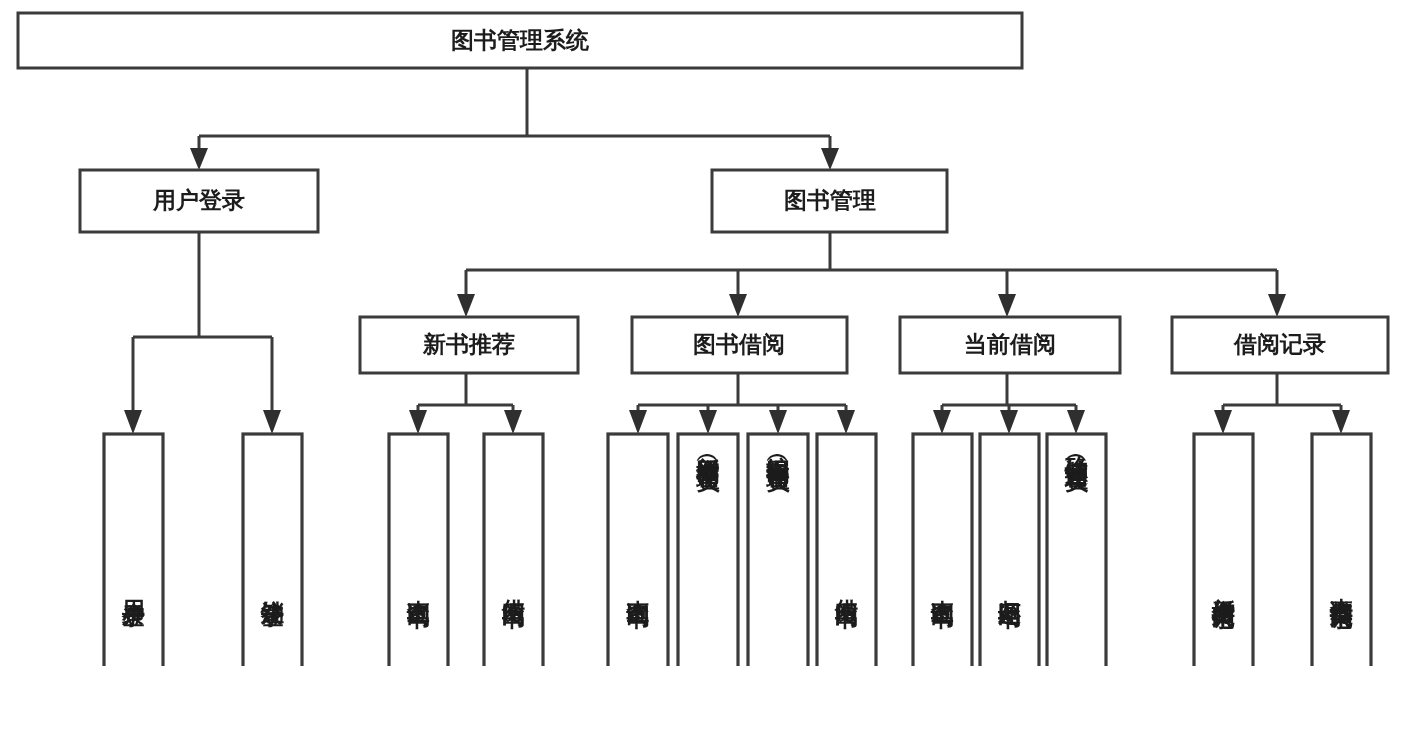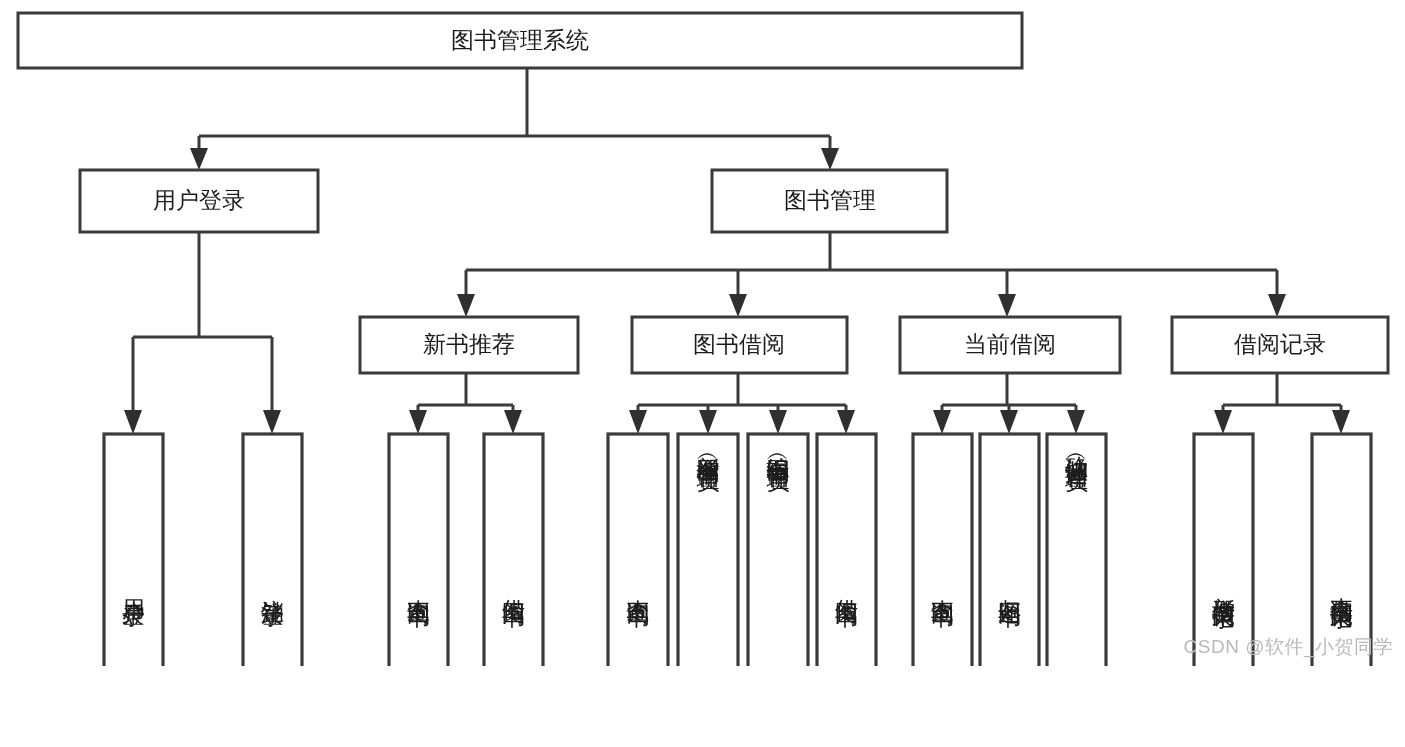--- a/index.html
+++ b/index.html
@@ -10,20 +10,21 @@
   }
   body {
     font-family: "Liberation Sans", "DejaVu Sans", sans-serif;
   }
   #diagram-root {
     position: relative;
     width: 1405px;
     height: 666px;
     background: #ffffff;
     overflow: hidden;
+    font-weight: bold;
   }
   svg.diagram-canvas {
     position: absolute;
     top: 0;
     left: 0;
     width: 1405px;
     height: 747px;
     display: block;
   }
   .node-box {
@@ -241,14 +242,13 @@
     <span class="vtext">确认归还（管理员）</span>
   </div>
 
   <div class="vtext-wrap" style="left:1194px; top:434px; width:59px; height:301px;">
     <span class="vtext">新增借阅记录</span>
   </div>
   <div class="vtext-wrap" style="left:1312px; top:434px; width:59px; height:301px;">
     <span class="vtext">查询借阅记录</span>
   </div>
 
-  <div class="watermark">CSDN @软件_小贺同学</div>
 </div>
 
 </body></html>

